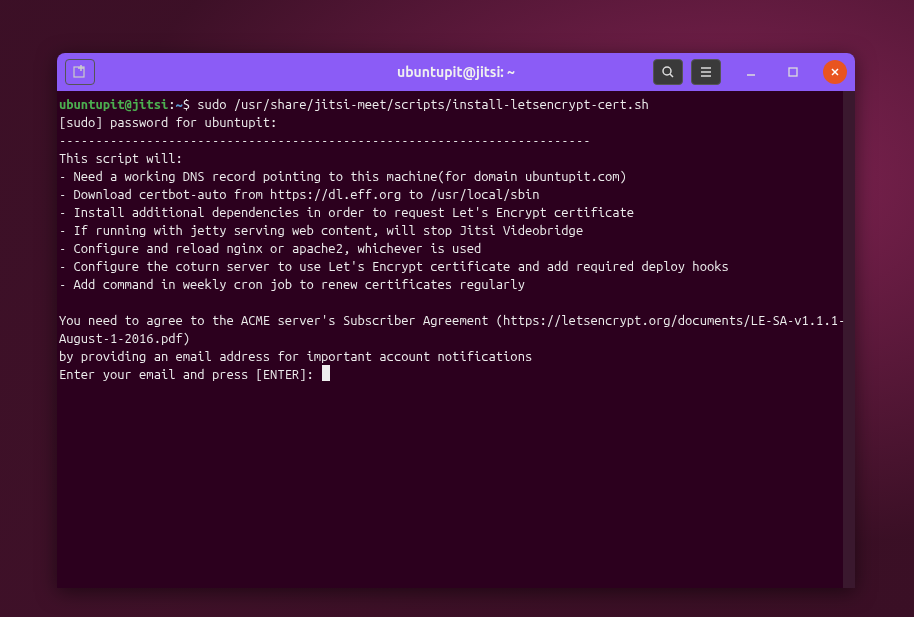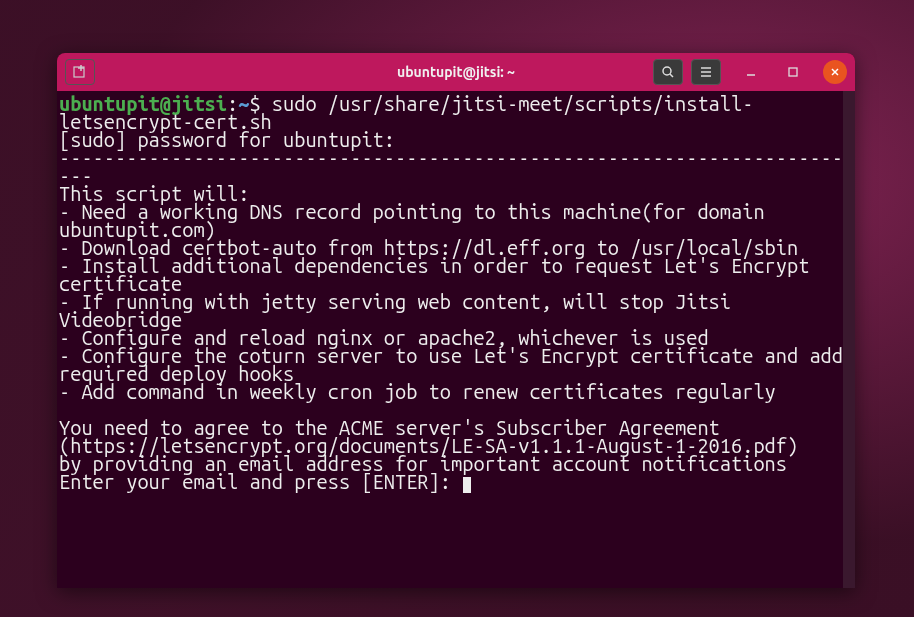--- a/index.html
+++ b/index.html
@@ -27,21 +27,21 @@
       left: 57px;
       width: 798px;
       height: 535px;
       background: #2c001e;
       border-radius: 8px 8px 0 0;
       overflow: hidden;
       box-shadow: 0 4px 20px rgba(0,0,0,0.5);
     }
     .titlebar {
       height: 38px;
-      background: #be185d;
+      background: #8b5cf6;
       display: flex;
       align-items: center;
       padding: 0 8px;
       position: relative;
     }
     .titlebar-btn-left {
       width: 30px;
       height: 26px;
       border: 1px solid #555;
       border-radius: 4px;
@@ -88,21 +88,21 @@
       background: #e95420;
       border-radius: 50%;
       display: flex;
       align-items: center;
       justify-content: center;
       margin-left: 10px;
     }
     .terminal-body {
       padding: 4px 2px;
       font-family: 'Ubuntu Mono', 'DejaVu Sans Mono', monospace;
-      font-size: 20px;
+      font-size: 13px;
       line-height: 18px;
       color: #eeeeee;
       white-space: pre-wrap;
       word-wrap: break-word;
       height: calc(100% - 38px);
       overflow: hidden;
     }
     .prompt-user {
       color: #4caf50;
       font-weight: bold;

